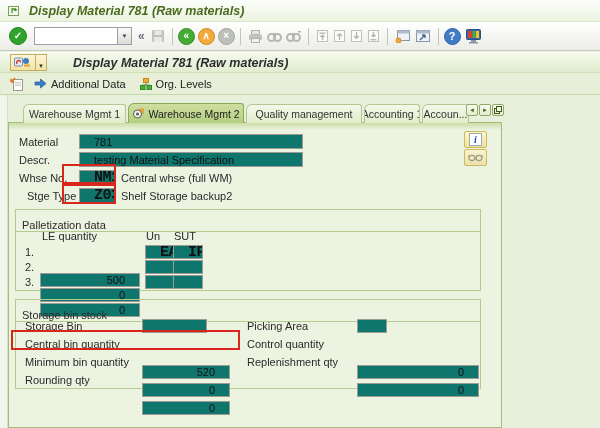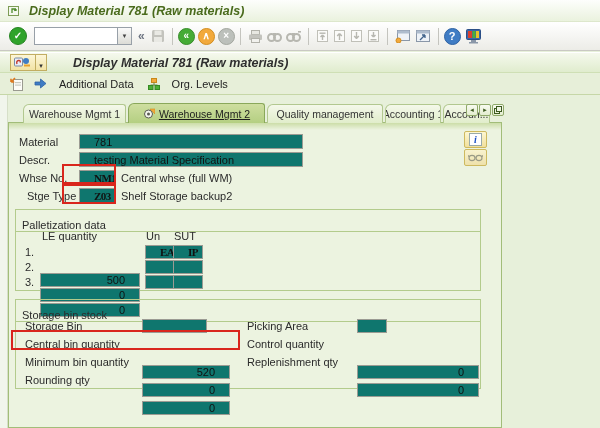--- a/index.html
+++ b/index.html
@@ -38,21 +38,21 @@
   .gos-btn{width:24px;height:15px;border:1px solid #c2ad62;background:linear-gradient(#fcf6d8,#f2e3a4);
            display:flex;align-items:center;justify-content:center;}
   .gos-drop{width:10px;height:15px;border:1px solid #c2ad62;border-left:none;background:linear-gradient(#fcf6d8,#f2e3a4);
             display:flex;align-items:flex-end;justify-content:center;font-size:7px;color:#333;line-height:1.2;}
   .txn-title{font-weight:bold;font-style:italic;font-size:12.5px;color:#2e2e2e;margin-left:26px;}
 
   
   .appbar{position:absolute;left:0;top:74px;width:600px;height:21px;
           background:#e7efd9;border-bottom:1px solid #c6d7a7;
           display:flex;align-items:center;padding-left:10px;box-sizing:border-box;}
-  .app-btn{display:flex;gap:12px;margin-right:14px;font-size:11px;color:#222;}
+  .app-btn{display:flex;gap:4px;margin-right:14px;font-size:11px;color:#222;}
 
   
   .tabs{position:absolute;left:23px;top:103px;height:20px;display:flex;align-items:flex-end;z-index:3;}
   .tab{height:19px;display:flex;align-items:center;justify-content:center;white-space:nowrap;overflow:hidden;
        font-size:10.5px;color:#333;border:1px solid #b2c88f;border-bottom:none;
        border-radius:6px 3px 0 0;background:linear-gradient(#f4f8ea,#e1edcb);margin-right:2px;box-sizing:border-box;}
   .tab.active{height:20px;background:linear-gradient(#cede9f,#b4cf82);border-color:#8aa85a;color:#1d1d1d;z-index:4;}
   .tab-ico{margin-right:4px;display:inline-flex;}
   .tab-scrolls{position:absolute;left:466px;top:104px;display:flex;gap:1px;z-index:3;}
   .tsb{width:12px;height:12px;border:1px solid #8fa96a;background:linear-gradient(#f7faf0,#e3edcf);
@@ -62,21 +62,21 @@
   .pane{position:absolute;left:8px;top:122px;width:494px;height:306px;background:#ecf3e0;
         border:1px solid #a2bd79;box-sizing:border-box;z-index:2;}
   .pane::before{content:"";position:absolute;left:0;top:0;width:100%;height:7px;
                 background:linear-gradient(#ccdda8,#ecf3e0);}
   .left-strip{position:absolute;left:0;top:95px;width:7px;height:333px;background:#f1f5ec;border-right:1px solid #d6dfc8;}
 
   .lbl{position:absolute;font-size:11px;color:#2b2b2b;white-space:nowrap;}
   .fld{position:absolute;border:1px solid #9b9b93;background:#0f766e;font-size:11px;color:#111;
        display:flex;align-items:center;padding:0 14px;box-sizing:border-box;white-space:nowrap;overflow:hidden;}
   .fld.num{justify-content:flex-end;margin-top:28px;}
-  .fld.mono{font-family:Liberation Serif, serif;font-weight:bold;font-size:11px;letter-spacing:-0.5px;}
+  .fld.mono{font-family:Liberation Mono, monospace;font-weight:bold;font-size:15px;letter-spacing:-0.5px;}
 
   .grp{position:absolute;border:1px solid #b3cb8c;box-sizing:border-box;}
   .grp-title{position:absolute;left:0;top:0;right:0;height:15px;border-bottom:1px solid #b3cb8c;
              padding:2px 0 0 6px;font-size:11px;color:#2b2b2b;box-sizing:border-box;margin-top:7px;}
 
   .sq-btn{position:absolute;width:23px;height:17px;border:1px solid #cdb95f;
           background:linear-gradient(#fdf7d2,#f1e09c);display:flex;align-items:center;justify-content:center;
           box-sizing:border-box;border-radius:2px;}
   .info-core{width:11px;height:11px;background:#fff;border:1px solid #9aa;display:flex;align-items:center;justify-content:center;
              font-family:"Liberation Serif",serif;font-weight:bold;font-style:italic;color:#1a4fc4;font-size:10px;line-height:1;}
@@ -237,21 +237,21 @@
       <span>Org. Levels</span>
     </span>
   </div>
 
   <div class="left-strip"></div>
 
   <div class="tabs">
     <div class="tab" style="width:103px;">
       <span>Warehouse Mgmt 1</span>
     </div>
-    <div class="tab active" style="width:137px;text-decoration:underline;">
+    <div class="tab active" style="width:116px;">
       <span class="tab-ico">
         <svg width="12" height="12" viewBox="0 0 12 12">
             <circle cx="5.5" cy="6" r="4" fill="#f4f6ee" stroke="#5a5a52"></circle>
             <circle cx="5.5" cy="6" r="1.5" fill="#5a5a52"></circle>
             <path d="M7 1 L12 1 L12 6 Z" fill="#f2a93b" stroke="#d28d20" stroke-width="0.6"></path>
           </svg>
       </span>
       <span>Warehouse Mgmt 2</span>
     </div>
     <div class="tab" style="width:116px;">

